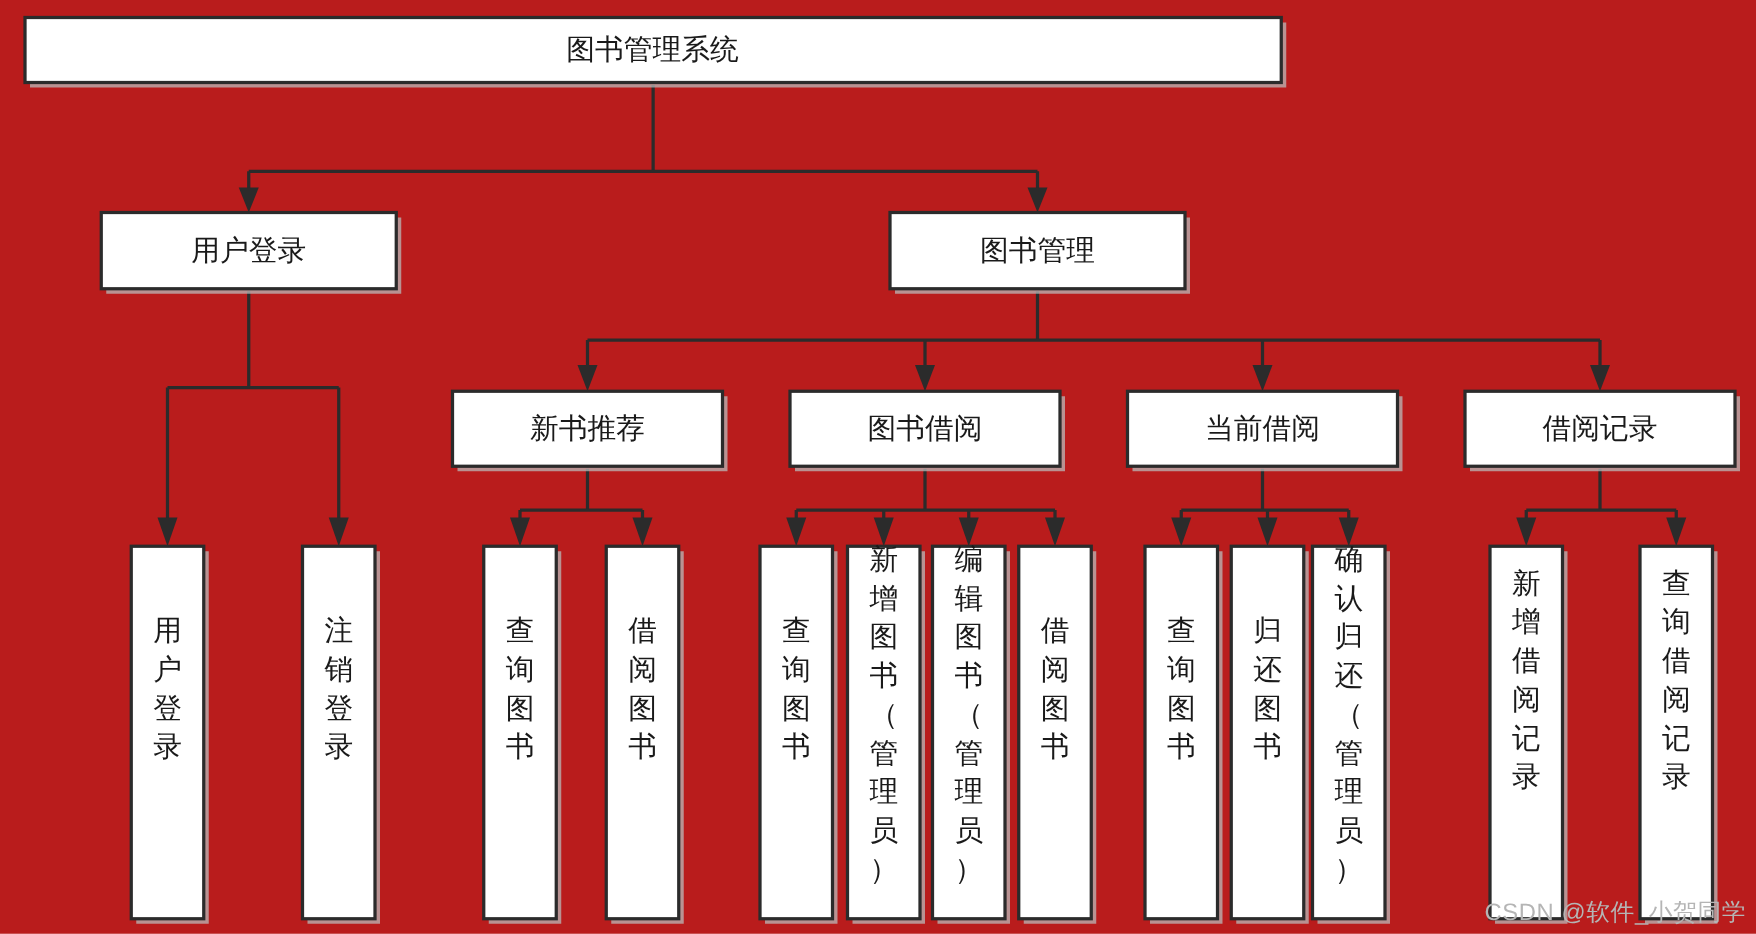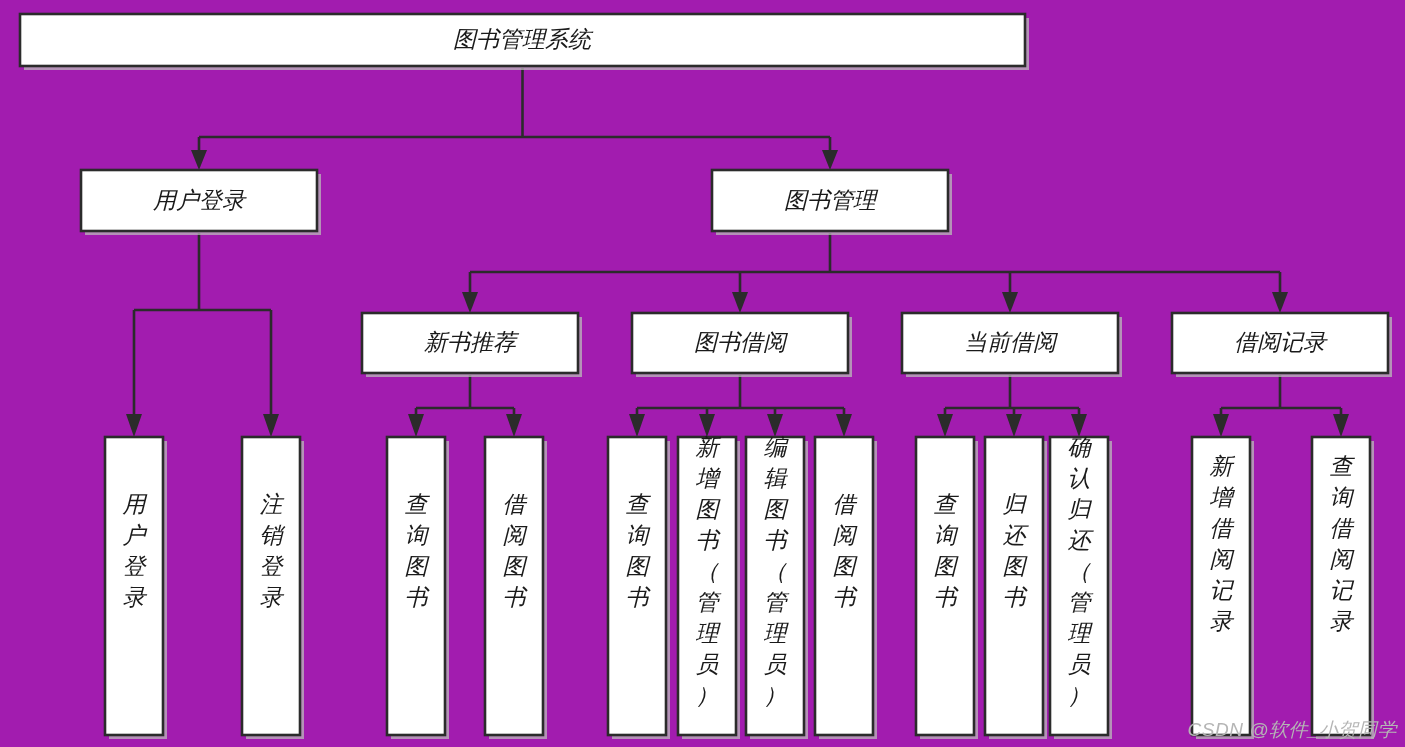--- a/index.html
+++ b/index.html
@@ -10,22 +10,21 @@
   body {
     width: 1405px;
     height: 747px;
     font-family: "Liberation Sans", "DejaVu Sans", sans-serif;
     overflow: hidden;
   }
   #diagram-root {
     position: relative;
     width: 1405px;
     height: 747px;
-    background: #a21caf;
-    font-style: italic;
+    background: #b91c1c;
   }
   svg.canvas {
     position: absolute;
     top: 0;
     left: 0;
     width: 1405px;
     height: 747px;
     display: block;
   }
   .node-box {

